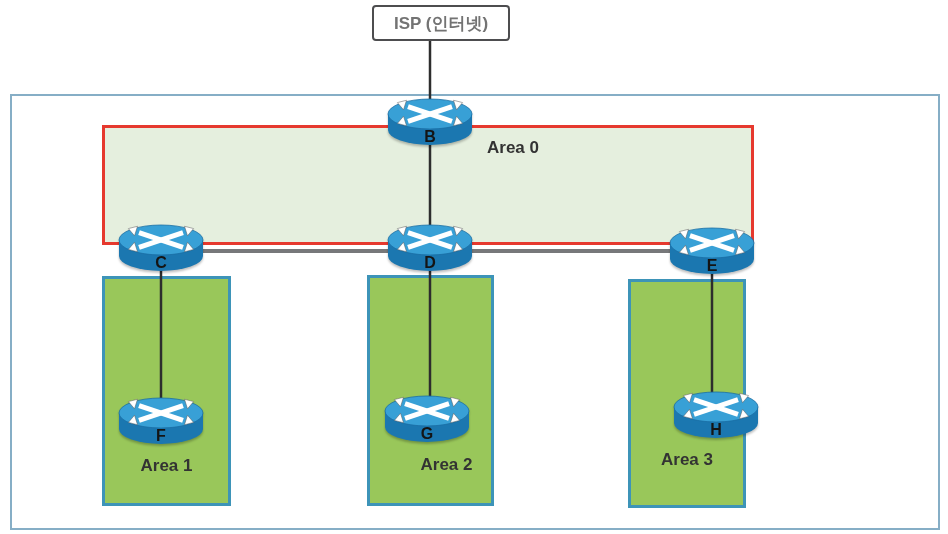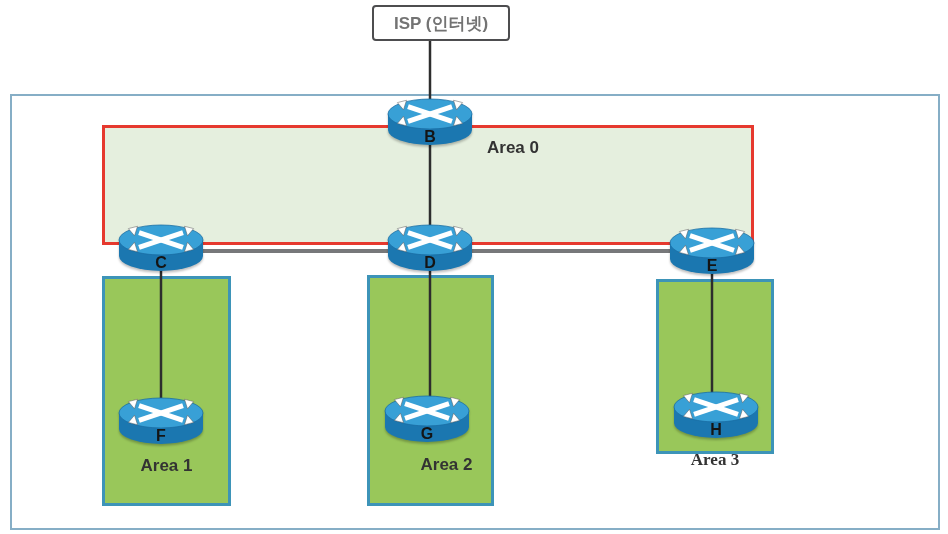--- a/index.html
+++ b/index.html
@@ -68,21 +68,21 @@
     z-index:1;
   }
   .area-box .area-label{
     position:absolute;
     left:0;right:0;
     text-align:center;
     font-weight:bold;font-size:17px;color:var(--label-text);
   }
   .box-area1{left:102px;top:276px;width:129px;height:230px;}
   .box-area2{left:367px;top:275px;width:127px;height:231px;}
-  .box-area3{left:656px;top:279px;width:118px;height:175px;font-family:Liberation Serif, serif;}
+  .box-area3{left:628px;top:279px;width:118px;height:229px;}
   .box-area1 .area-label{top:177px;}
   .box-area2 .area-label{top:177px;margin-left:32px;}
   .box-area3 .area-label{top:168px;}
   .links-svg{
     position:absolute;left:0;top:0;width:948px;height:534px;
     z-index:3;
     pointer-events:none;
   }
   .router{
     position:absolute;

